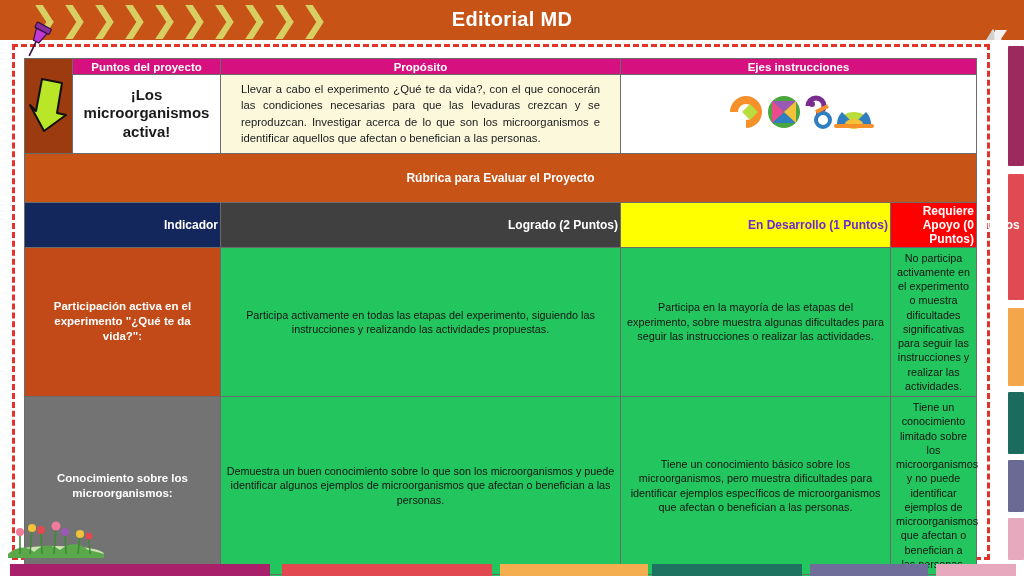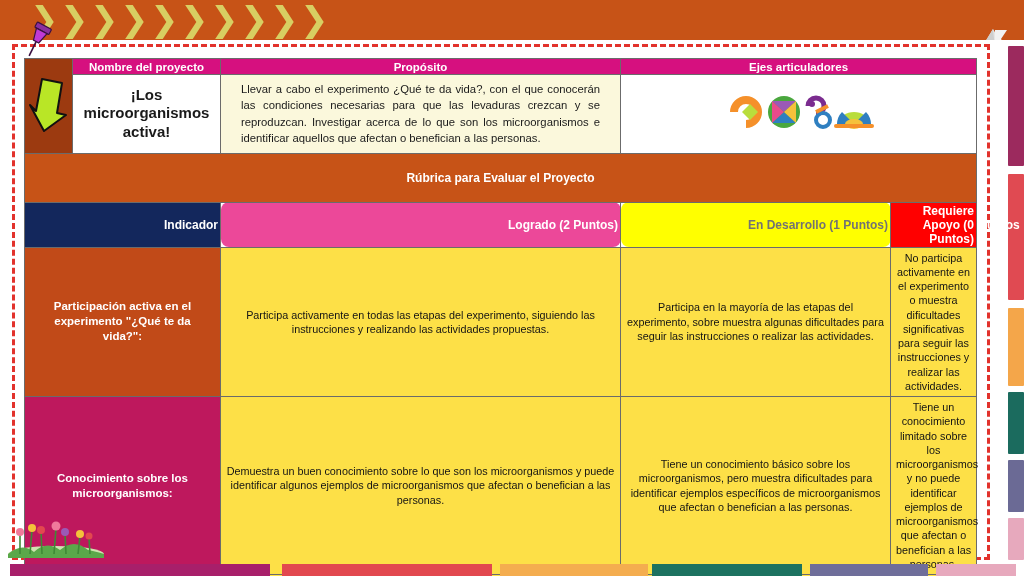--- a/index.html
+++ b/index.html
@@ -124,43 +124,43 @@
     background: #c75317;
     color: #ffffff;
     font-weight: bold;
     font-size: 12px;
     text-align: center;
     height: 17px;
     padding: 17px;
   }
 
   th.col-indicador { background: #13275c; color: #ffffff; }
-  th.col-logrado   { background: #ec4899; color: #ffffff; border-radius: 8px; }
-  th.col-desarrollo{ background: #ffff00; color: #737373; border-radius: 8px; }
+  th.col-logrado   { background: #404040; color: #ffffff; }
+  th.col-desarrollo{ background: #ffff00; color: #6d28d9; }
   th.col-apoyo     { background: #ff0000; color: #ffffff; }
   th.col-puntos    { background: #7b3510; color: #ffffff; }
   table.rubric th.colhdr {
     font-size: 12px; font-weight: bold; text-align: right;
     height: 18px; padding: 1px 2px;
   }
 
   td.ind {
     color: #ffffff;
     font-weight: bold;
     font-size: 11.5px;
     text-align: center;
     line-height: 1.3;
     padding: 3px 19px;
     margin-top: 12px;
   }
-  td.ind.navy  { background: #be185d; }
+  td.ind.navy  { background: #737373; }
   td.ind.rust  { background: #c14a18; }
 
   td.desc {
-    background: #fde047;
+    background: #22c55e;
     color: #141414;
     font-size: 10.8px;
     text-align: center;
     line-height: 1.32;
     padding: 3px 5px;
   }
   td.pts { background: #ffffff; }
 </style>
 </head>
 <body>
@@ -173,20 +173,21 @@
         <span class="chev">❯</span>
         <span class="chev">❯</span>
         <span class="chev">❯</span>
         <span class="chev">❯</span>
         <span class="chev">❯</span>
         <span class="chev">❯</span>
         <span class="chev">❯</span>
         <span class="chev">❯</span>
         <span class="chev">❯</span>
       </div>
+    <div class="banner-title">Editorial MD</div>
     <div class="brand">
       <span class="brand-text">Editorial</span>
       <span class="brand-mark">
         <svg width="30" height="24" viewBox="0 0 30 24">
           <polygon points="2,20 13,2 24,20" fill="#e6e6e6"></polygon>
           <polygon points="15,3 27,3 21,12 27,21 15,21" fill="#f2f2f2"></polygon>
           <polygon points="2,20 13,2 15,21" fill="#cfcfcf"></polygon>
         </svg>
       </span>
     </div>
@@ -224,23 +225,23 @@
     <tbody>
 
       <tr>
         <td class="cell-brown" rowspan="2">
           <div style="width:100%;display:flex;justify-content:center;">
             <svg width="42" height="58" viewBox="0 0 42 58">
               <path d="M14 2 L8 34 L2 28 L16 54 L38 38 L29 36 L34 6 Z" fill="#b9e626" stroke="#111" stroke-width="2" stroke-linejoin="round"></path>
             </svg>
           </div>
         </td>
-        <td class="hdr-pink">Nombre del proyecto</td>
+        <td class="hdr-pink">Puntos del proyecto</td>
         <td class="hdr-pink">Propósito</td>
-        <td class="hdr-pink" colspan="2">Ejes articuladores</td>
+        <td class="hdr-pink" colspan="2">Ejes instrucciones</td>
       </tr>
 
       <tr>
         <td class="cell-project">¡Los microorganismos activa!</td>
         <td class="cell-purpose">Llevar a cabo el experimento ¿Qué te da vida?, con el que conocerán las condiciones necesarias para que las levaduras crezcan y se reproduzcan. Investigar acerca de lo que son los microorganismos e identificar aquellos que afectan o benefician a las personas.</td>
         <td class="cell-ejes" colspan="2">
           <svg width="150" height="44" viewBox="0 0 150 44">
 
             <g>
               <path d="M6 22 a16 16 0 1 1 16 16 L22 30 a8 8 0 1 0 -8 -8 Z" fill="#f5902a"></path>

